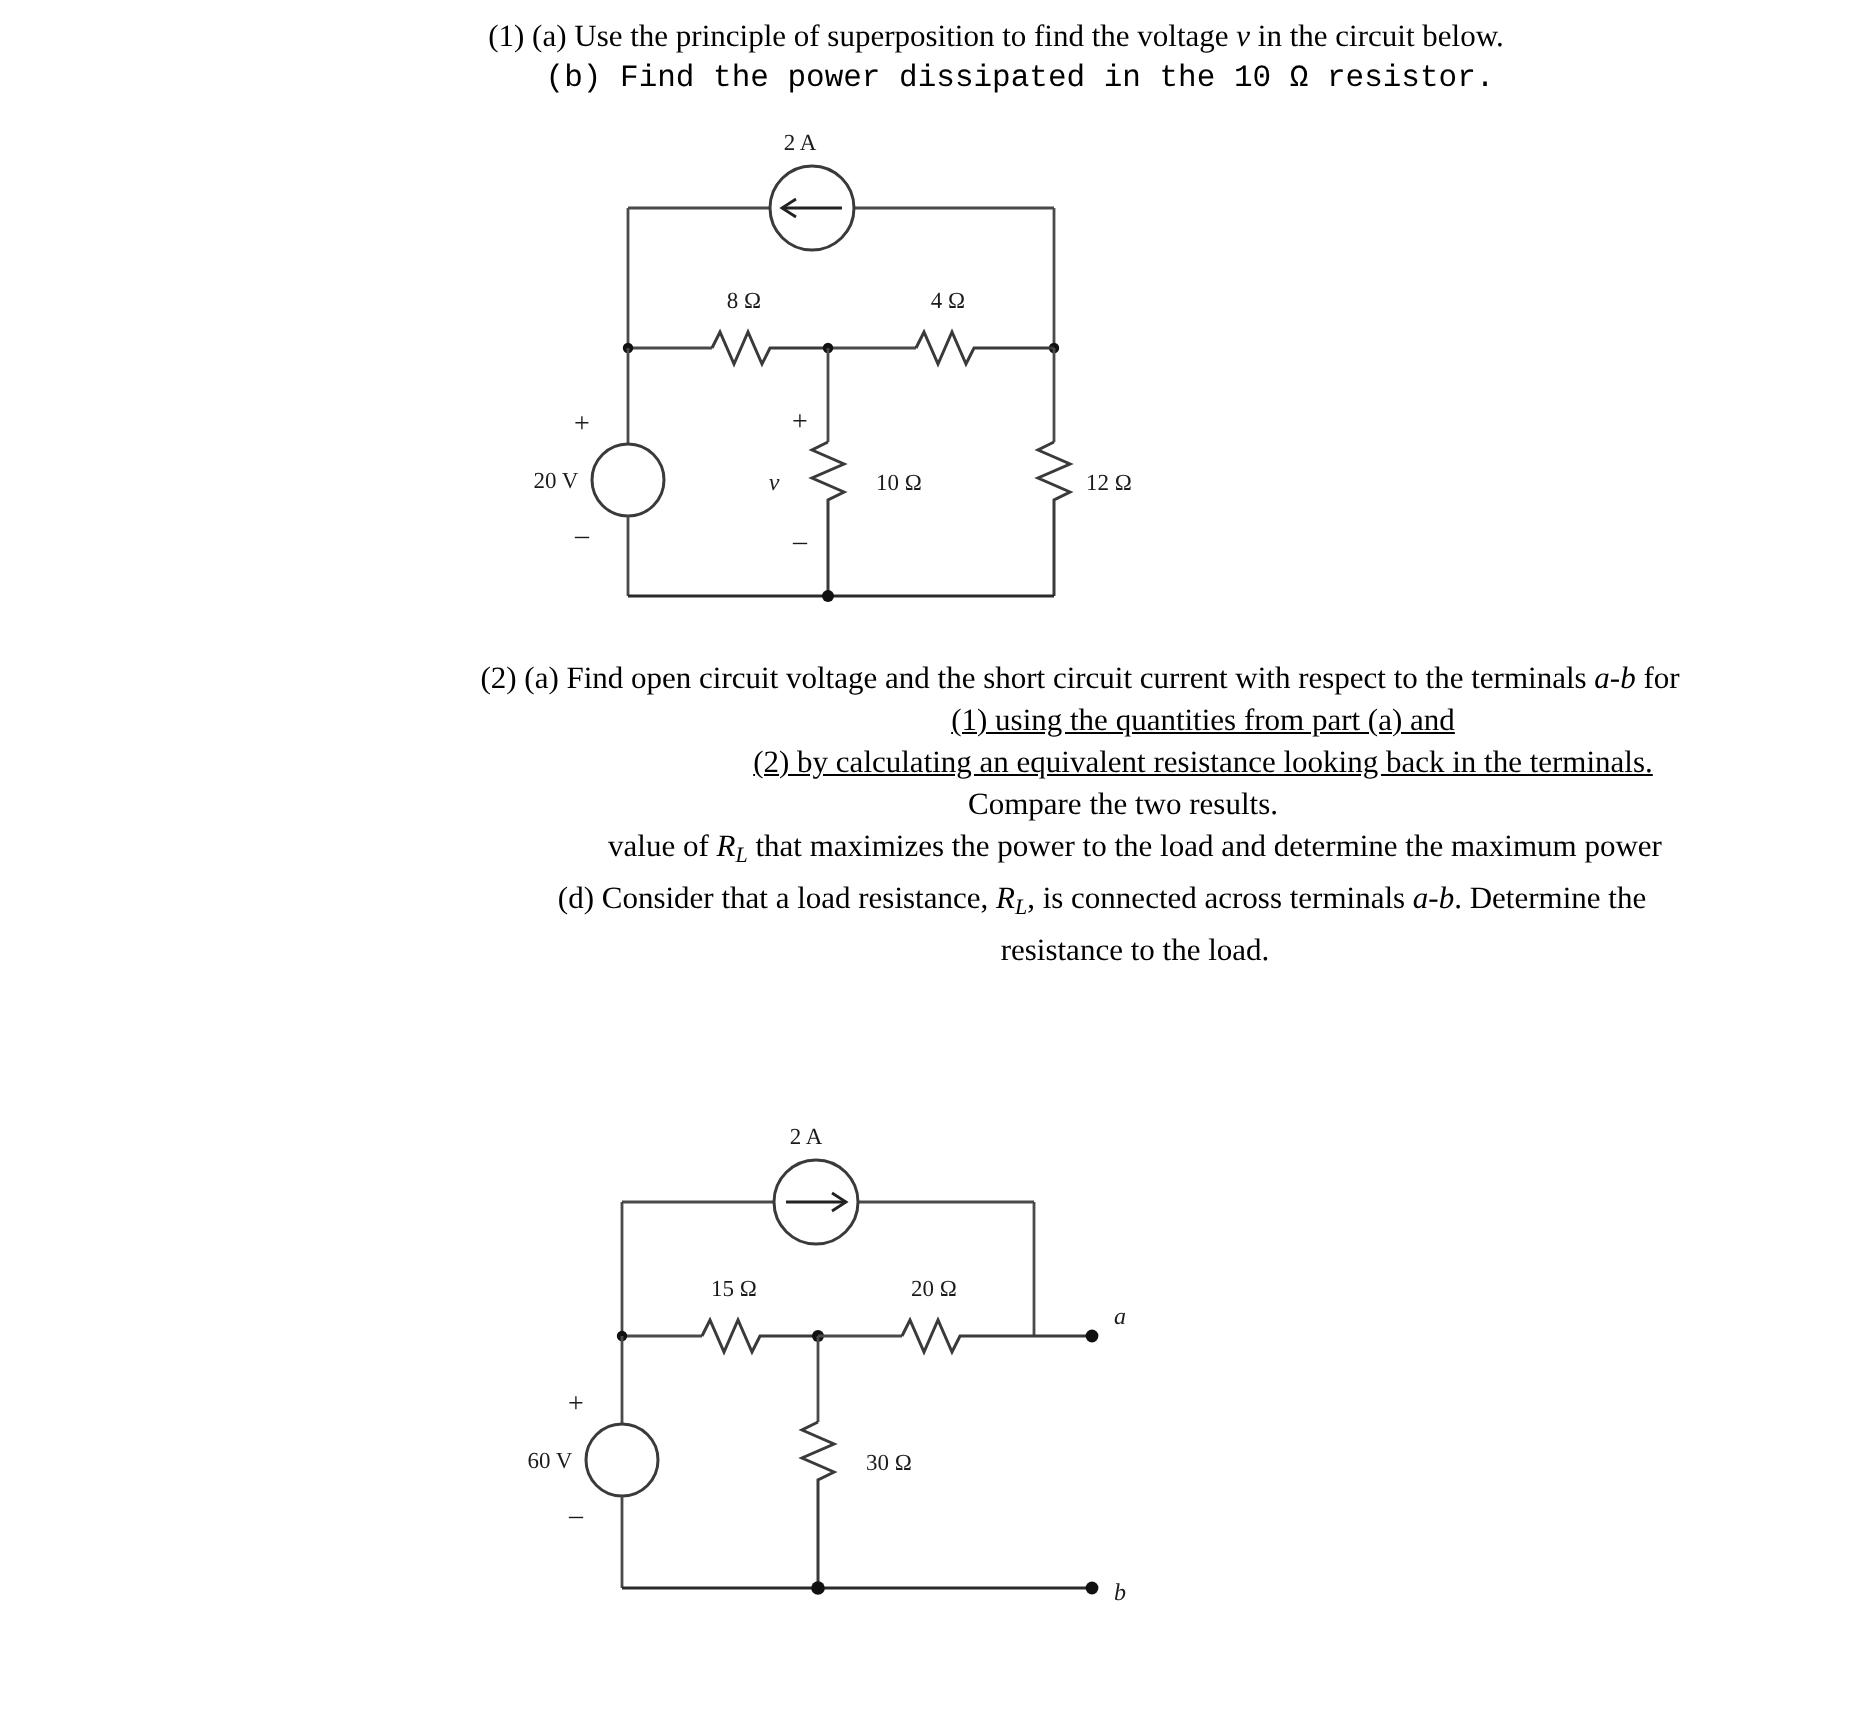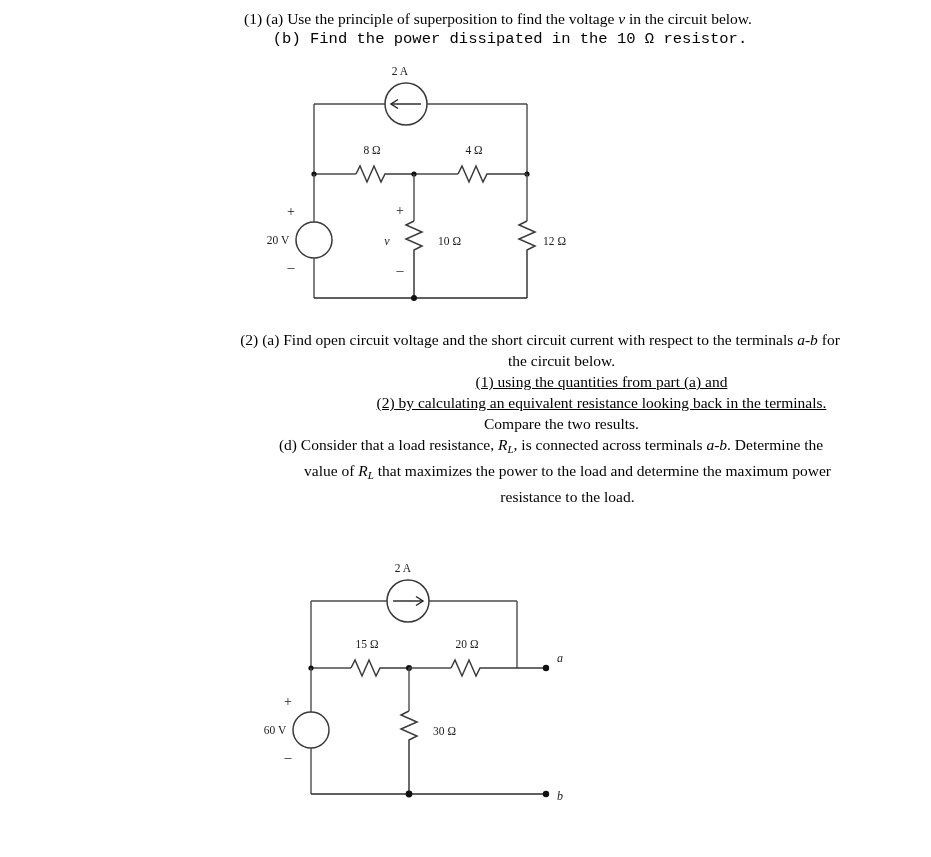--- a/index.html
+++ b/index.html
@@ -132,42 +132,39 @@
   </div>
 
   <div class="qblock" id="q2-block">
     <div class="line ind0">
       <span>(2)</span>
       <span>(a)</span>
       <span>Find open circuit voltage and the short circuit current with respect to the terminals</span>
       <i class="var">a-b</i>
       <span>for</span>
     </div>
-    <div class="line ind2">
-      <span>the circuit below.</span>
-    </div>
     <div class="line ind3">
       <span>(1) using the quantities from part (a) and</span>
     </div>
     <div class="line ind3">
       <span>(2) by calculating an equivalent resistance looking back in the terminals.</span>
     </div>
     <div class="line ind2">
       <span>Compare the two results.</span>
+    </div>
+    <div class="line ind-wrap">
+      <span>value of</span>
+      <i class="var">R</i><span class="sub">L</span>
+      <span>that maximizes the power to the load and determine the maximum power</span>
     </div>
     <div class="line ind-c">
       <span>(d)</span>
       <span>Consider that a load resistance,</span>
       <i class="var">R</i><span class="sub">L</span><span>, is connected across terminals</span>
       <i class="var">a-b</i><span>. Determine the</span>
-    </div>
-    <div class="line ind-wrap">
-      <span>value of</span>
-      <i class="var">R</i><span class="sub">L</span>
-      <span>that maximizes the power to the load and determine the maximum power</span>
     </div>
     <div class="line ind-wrap">
       <span>resistance to the load.</span>
     </div>
   </div>
 
   <div class="circuit" id="circuit-2">
     <svg width="400" height="270" viewBox="0 0 400 270">
 
       <path class="wire" d="M 56 45 L 132 45"></path>

